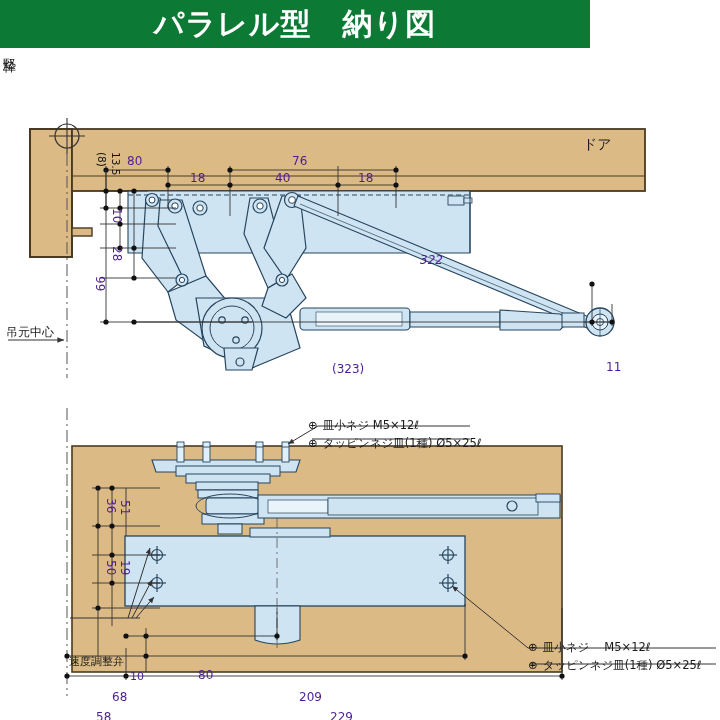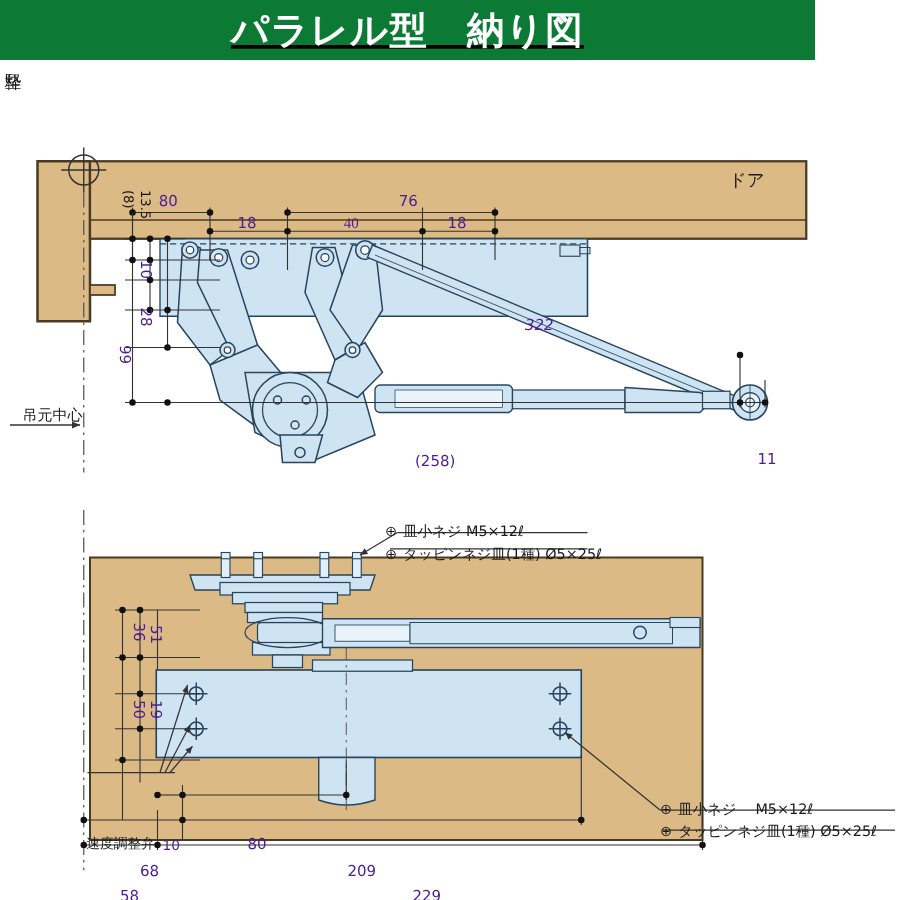--- a/index.html
+++ b/index.html
@@ -8,23 +8,23 @@
     width:720px;height:720px;
     background:#ffffff;
     font-family:"DejaVu Sans","Liberation Sans",sans-serif;
     overflow:hidden;
     position:relative;
   }
   #root{position:relative;width:720px;height:720px;}
 
   
   .banner{
-    position:absolute;left:0;top:0;width:652px;height:48px;
+    position:absolute;left:0;top:0;width:590px;height:48px;
     background:#0C7A34;
-    display:flex;align-items:center;justify-content:center;text-decoration:underline;
+    display:flex;align-items:center;justify-content:center;
   }
   .banner-title{
     color:#ffffff;
     font-size:30px;
     font-weight:bold;
     letter-spacing:1px;
     white-space:pre;
     font-family:"DejaVu Sans","Liberation Sans",sans-serif;
   }
 
@@ -340,50 +340,50 @@
           <line x1="528" y1="600" x2="716" y2="600"></line>
           <line x1="530" y1="616" x2="716" y2="616"></line>
         </g>
       </g>
     </svg>
 
     <div class="jp-v" style="left:42px;top:130px;">堅枠</div>
 
     <div class="jp" style="position:absolute;left:583px;top:88px;font-size:14px;">ドア</div>
 
-    <div class="jp" style="position:absolute;left:6px;top:276px;font-size:12px;margin-left:12px;">吊元中心</div>
+    <div class="jp" style="position:absolute;left:6px;top:276px;font-size:12px;">吊元中心</div>
 
     <div class="dim" style="position:absolute;left:127px;top:106px;">80</div>
-    <div class="dim" style="position:absolute;left:319px;top:106px;">76</div>
+    <div class="dim" style="position:absolute;left:292px;top:106px;">76</div>
     <div class="dim" style="position:absolute;left:190px;top:123px;">18</div>
-    <div class="dim" style="position:absolute;left:275px;top:123px;font-family:Liberation Serif, serif;">40</div>
+    <div class="dim" style="position:absolute;left:275px;top:123px;">40</div>
     <div class="dim" style="position:absolute;left:358px;top:123px;">18</div>
 
     <div class="dim-sm vert" style="position:absolute;left:96px;top:104px;">(8)</div>
     <div class="dim-sm vert" style="position:absolute;left:110px;top:104px;">13.5</div>
     <div class="dim vert" style="position:absolute;left:110px;top:160px;">10</div>
     <div class="dim vert" style="position:absolute;left:110px;top:198px;">28</div>
     <div class="dim vert" style="position:absolute;left:93px;top:228px;">99</div>
 
     <div class="dim ital" style="position:absolute;left:420px;top:205px;">322</div>
 
-    <div class="dim" style="position:absolute;left:332px;top:314px;">(258)</div>
+    <div class="dim" style="position:absolute;left:332px;top:314px;">(323)</div>
     <div class="dim" style="position:absolute;left:606px;top:312px;">11</div>
 
     <div class="dim vert" style="position:absolute;left:104px;top:450px;">36</div>
     <div class="dim vert" style="position:absolute;left:118px;top:452px;">51</div>
     <div class="dim vert" style="position:absolute;left:104px;top:512px;">50</div>
     <div class="dim vert" style="position:absolute;left:118px;top:512px;">19</div>
 
-    <div class="jp" style="position:absolute;left:69px;top:606px;font-size:11px;margin-top:13px;">速度調整弁</div>
+    <div class="jp" style="position:absolute;left:69px;top:606px;font-size:11px;">速度調整弁</div>
 
     <div class="dim" style="position:absolute;left:130px;top:622px;font-size:11px;">10</div>
     <div class="dim" style="position:absolute;left:198px;top:620px;">80</div>
     <div class="dim" style="position:absolute;left:96px;top:642px;margin-left:16px;">68</div>
-    <div class="dim" style="position:absolute;left:278px;top:642px;">209</div>
+    <div class="dim" style="position:absolute;left:299px;top:642px;">209</div>
     <div class="dim" style="position:absolute;left:96px;top:662px;">58</div>
     <div class="dim" style="position:absolute;left:330px;top:662px;">229</div>
 
     <div style="position:absolute;left:308px;top:368px;">
       <div style="display:flex;align-items:center;gap:5px;height:18px;">
         <span class="callout">⊕</span>
         <span class="callout">皿小ネジ M5×12ℓ</span>
       </div>
       <div style="display:flex;align-items:center;gap:5px;height:18px;">
         <span class="callout">⊕</span>

